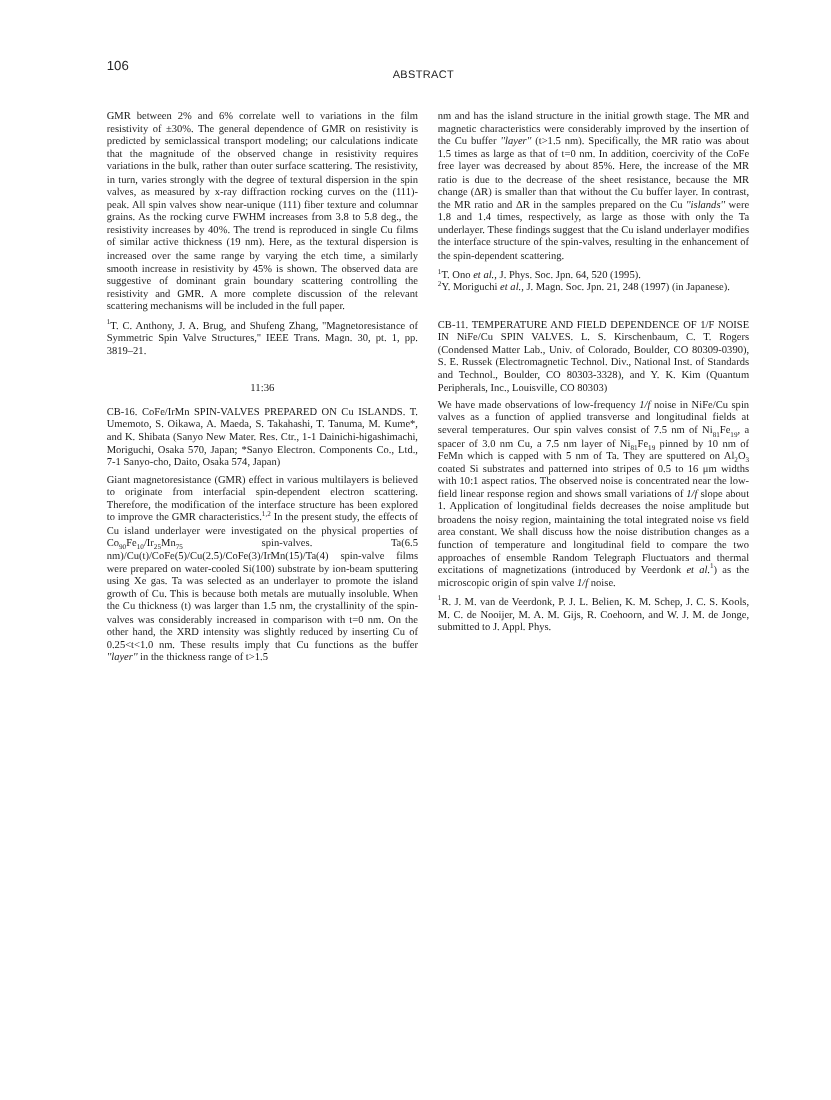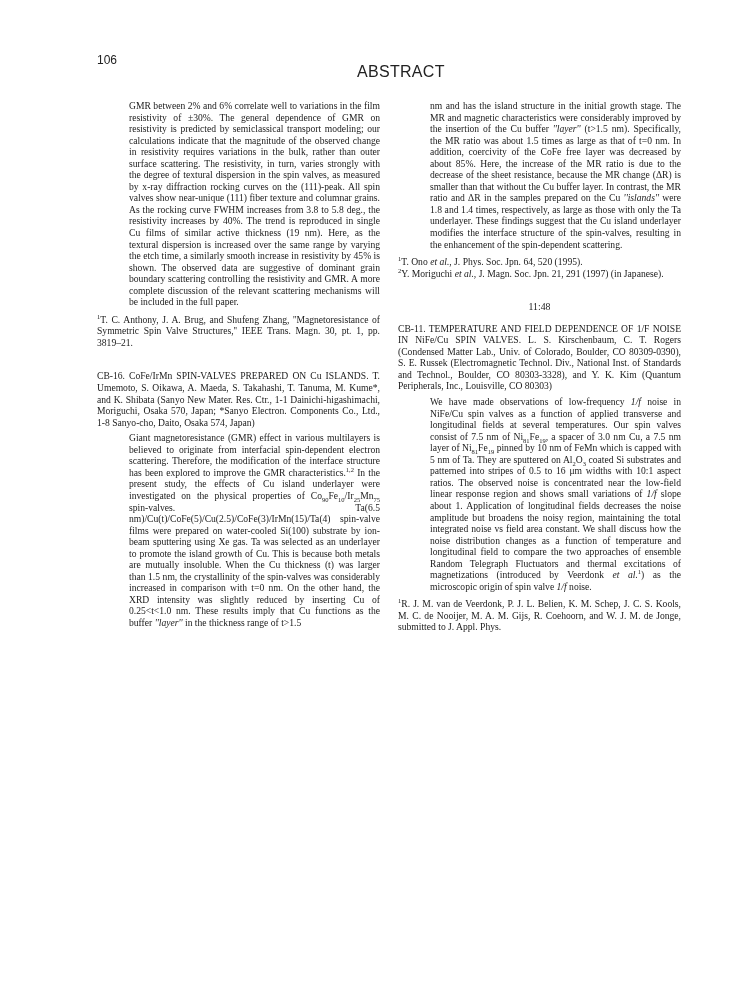--- a/index.html
+++ b/index.html
@@ -1,24 +1,24 @@
 <!DOCTYPE html>
 <html><head>
 <meta charset="utf-8">
 <style>
   html, body { margin: 0; padding: 0; background: #ffffff; }
   body { width: 755px; height: 1000px; position: relative; overflow: hidden;
          font-family: "Liberation Serif", serif; color: #1a1a1a; }
   .page-number { position: absolute; left: 97px; top: 53px; font-family: "Liberation Sans", sans-serif; font-size: 12px; color: #222; }
-  .running-head { position: absolute; left: 357px; top: 63px; font-family: "Liberation Sans", sans-serif; font-size: 16px; letter-spacing: 0.3px; color: #222; }
+  .running-head { position: absolute; left: 357px; top: 63px; font-family: "Liberation Sans", sans-serif; font-size: 10px; letter-spacing: 0.3px; color: #222; }
   .col { position: absolute; top: 100px; width: 283px; font-size: 9.6px; line-height: 11.55px; text-align: justify; }
   .col-left { left: 97px; }
   .col-right { left: 398px; }
   p { margin: 0; }
-  .para { margin-bottom: 6px; margin-left: 32px; }
+  .para { margin-bottom: 6px; }
   .fn { margin-bottom: 0; }
   .fn-block { margin-bottom: 22px; }
   .time { text-align: center; font-size: 9.8px; margin: 4px 0 10px 0; }
   .title { font-weight: normal; }
   sup, sub { font-size: 6.5px; line-height: 0; }
   i { font-style: italic; }
   .gap-small { height: 4px; }
 </style>
 </head>
 <body>
@@ -26,34 +26,34 @@
 <div class="page-number">106</div>
 <div class="running-head">ABSTRACT</div>
 
 <div class="col col-left">
   <p class="para">GMR between 2% and 6% correlate well to variations in the film resistivity of ±30%. The general dependence of GMR on resistivity is predicted by semiclassical transport modeling; our calculations indicate that the magnitude of the observed change in resistivity requires variations in the bulk, rather than outer surface scattering. The resistivity, in turn, varies strongly with the degree of textural dispersion in the spin valves, as measured by x-ray diffraction rocking curves on the (111)-peak. All spin valves show near-unique (111) fiber texture and columnar grains. As the rocking curve FWHM increases from 3.8 to 5.8 deg., the resistivity increases by 40%. The trend is reproduced in single Cu films of similar active thickness (19 nm). Here, as the textural dispersion is increased over the same range by varying the etch time, a similarly smooth increase in resistivity by 45% is shown. The observed data are suggestive of dominant grain boundary scattering controlling the resistivity and GMR. A more complete discussion of the relevant scattering mechanisms will be included in the full paper.</p>
 
   <div class="fn-block">
     <p class="fn"><sup>1</sup><span>T. C. Anthony, J. A. Brug, and Shufeng Zhang, ''Magnetoresistance of Symmetric Spin Valve Structures,'' IEEE Trans. Magn. 30, pt. 1, pp. 3819–21.</span></p>
   </div>
 
+  <p class="time">11:36</p>
 
-  <p><span class="title">CB-16. CoFe/IrMn SPIN-VALVES PREPARED ON Cu ISLANDS.</span> <span>T. Umemoto, S. Oikawa, A. Maeda, S. Takahashi, T. Tanuma, M. Kume*, and K. Shibata  (Sanyo New Mater. Res. Ctr., 1-1 Dainichi-higashimachi, Moriguchi, Osaka 570, Japan; *Sanyo Electron. Components Co., Ltd., 1-8 Sanyo-cho, Daito, Osaka 574, Japan)</span></p>
+  <p><span class="title">CB-16. CoFe/IrMn SPIN-VALVES PREPARED ON Cu ISLANDS.</span> <span>T. Umemoto, S. Oikawa, A. Maeda, S. Takahashi, T. Tanuma, M. Kume*, and K. Shibata  (Sanyo New Mater. Res. Ctr., 1-1 Dainichi-higashimachi, Moriguchi, Osaka 570, Japan; *Sanyo Electron. Components Co., Ltd., 7-1 Sanyo-cho, Daito, Osaka 574, Japan)</span></p>
   <div class="gap-small"></div>
   <p class="para"><span>Giant magnetoresistance (GMR) effect in various multilayers is believed to originate from interfacial spin-dependent electron scattering. Therefore, the modification of the interface structure has been explored to improve the GMR characteristics.</span><sup>1,2</sup><span> In the present study, the effects of Cu island underlayer were investigated on the physical properties of </span><span><span>Co</span><sub>90</sub><span>Fe</span><sub>10</sub><span>/Ir</span><sub>25</sub><span>Mn</span><sub>75</sub></span><span> spin-valves. Ta(6.5 nm)/Cu(t)/CoFe(5)/Cu(2.5)/CoFe(3)/IrMn(15)/Ta(4) spin-valve films were prepared on water-cooled Si(100) substrate by ion-beam sputtering using Xe gas. Ta was selected as an underlayer to promote the island growth of Cu. This is because both metals are mutually insoluble. When the Cu thickness (t) was larger than 1.5 nm, the crystallinity of the spin-valves was considerably increased in comparison with t=0 nm. On the other hand, the XRD intensity was slightly reduced by inserting Cu of 0.25&lt;t&lt;1.0 nm. These results imply that Cu functions as the buffer </span><i>''layer''</i><span> in the thickness range of t&gt;1.5</span></p>
 </div>
 
 <div class="col col-right">
   <p class="para"><span>nm and has the island structure in the initial growth stage. The MR and magnetic characteristics were considerably improved by the insertion of the Cu buffer </span><i>''layer''</i><span> (t&gt;1.5 nm). Specifically, the MR ratio was about 1.5 times as large as that of t=0 nm. In addition, coercivity of the CoFe free layer was decreased by about 85%. Here, the increase of the MR ratio is due to the decrease of the sheet resistance, because the MR change (ΔR) is smaller than that without the Cu buffer layer. In contrast, the MR ratio and ΔR in the samples prepared on the Cu </span><i>''islands''</i><span> were 1.8 and 1.4 times, respectively, as large as those with only the Ta underlayer. These findings suggest that the Cu island underlayer modifies the interface structure of the spin-valves, resulting in the enhancement of the spin-dependent scattering.</span></p>
 
   <div class="fn-block">
     <p class="fn"><sup>1</sup><span>T. Ono </span><i>et al.</i><span>, J. Phys. Soc. Jpn. 64, 520 (1995).</span></p>
-    <p class="fn"><sup>2</sup><span>Y. Moriguchi </span><i>et al.</i><span>, J. Magn. Soc. Jpn. 21, 291 (1997) (in Japanese).</span></p>
+    <p class="fn"><sup>2</sup><span>Y. Moriguchi </span><i>et al.</i><span>, J. Magn. Soc. Jpn. 21, 248 (1997) (in Japanese).</span></p>
   </div>
 
-  <p class="time">11:48</p>
 
   <p><span class="title">CB-11. TEMPERATURE AND FIELD DEPENDENCE OF 1/F NOISE IN NiFe/Cu SPIN VALVES.</span><span>  L. S. Kirschenbaum, C. T. Rogers (Condensed Matter Lab., Univ. of Colorado, Boulder, CO 80309-0390), S. E. Russek  (Electromagnetic Technol. Div., National Inst. of Standards and Technol., Boulder, CO 80303-3328), and Y. K. Kim  (Quantum Peripherals, Inc., Louisville, CO 80303)</span></p>
   <div class="gap-small"></div>
   <p class="para"><span>We have made observations of low-frequency </span><i>1/f</i><span> noise in NiFe/Cu spin valves as a function of applied transverse and longitudinal fields at several temperatures. Our spin valves consist of 7.5 nm of </span><span>Ni</span><sub>81</sub><span>Fe</span><sub>19</sub><span>, a spacer of 3.0 nm Cu, a 7.5 nm layer of </span><span>Ni</span><sub>81</sub><span>Fe</span><sub>19</sub><span> pinned by 10 nm of FeMn which is capped with 5 nm of Ta. They are sputtered on </span><span>Al</span><sub>2</sub><span>O</span><sub>3</sub><span> coated Si substrates and patterned into stripes of 0.5 to 16 μm widths with 10:1 aspect ratios. The observed noise is concentrated near the low-field linear response region and shows small variations of </span><i>1/f</i><span> slope about 1. Application of longitudinal fields decreases the noise amplitude but broadens the noisy region, maintaining the total integrated noise vs field area constant. We shall discuss how the noise distribution changes as a function of temperature and longitudinal field to compare the two approaches of ensemble Random Telegraph Fluctuators and thermal excitations of magnetizations (introduced by Veerdonk </span><i>et al.</i><sup>1</sup><span>) as the microscopic origin of spin valve </span><i>1/f</i><span> noise.</span></p>
 
   <p class="fn"><sup>1</sup><span>R. J. M. van de Veerdonk, P. J. L. Belien, K. M. Schep, J. C. S. Kools, M. C. de Nooijer, M. A. M. Gijs, R. Coehoorn, and W. J. M. de Jonge, submitted to J. Appl. Phys.</span></p>
 </div>
 
 </body></html>

